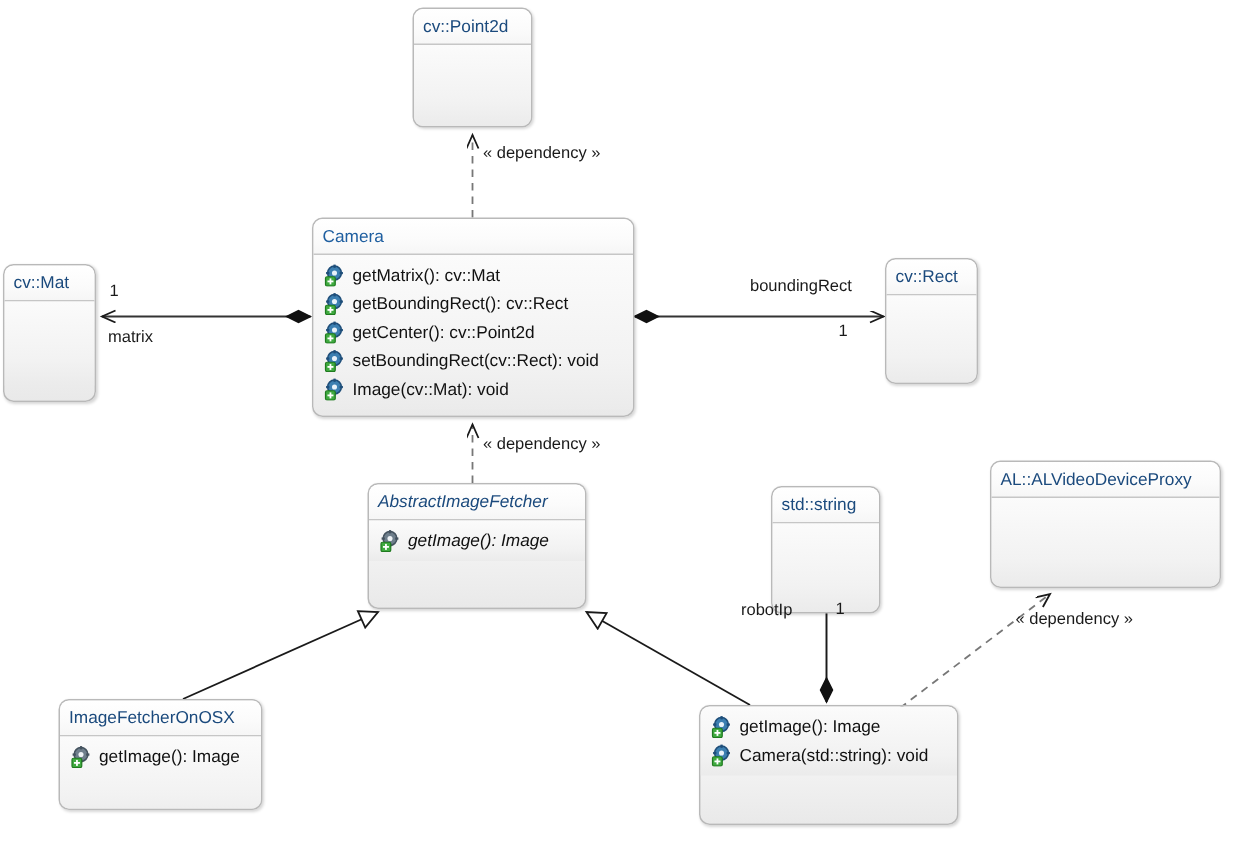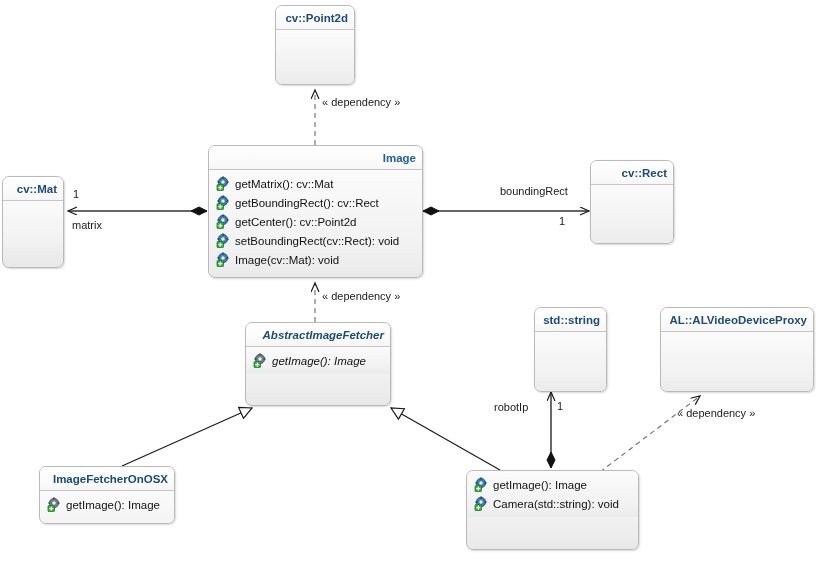--- a/index.html
+++ b/index.html
@@ -31,23 +31,23 @@
     position: absolute;
     box-sizing: border-box;
     border: 1px solid #b9b9b9;
     border-radius: 7px;
     background: linear-gradient(to bottom, #fdfdfd 0%, #f4f4f4 45%, #e9e9e9 100%);
     box-shadow: 1px 1px 2px rgba(0,0,0,0.16);
     overflow: hidden;
   }
   .cls .hdr {
     box-sizing: border-box;
-    text-align: right;
+    text-align: left;
     font-size: 11.5px;
-    font-weight: bold;
+    font-weight: normal;
     color: #1b4a7d;
     padding: 6px 6px 5px 6px;
     background: linear-gradient(to bottom, #ffffff 0%, #fbfbfb 60%, #f6f6f6 100%);
     border-bottom: 1px solid #c6c6c6;
     white-space: nowrap;
   }
   .cls.italic .hdr {
     font-style: italic;
   }
   .cls .hdr.accent {
@@ -152,21 +152,21 @@
       <line x1="600" y1="472" x2="700" y2="396" stroke="#777777" stroke-width="1.2" stroke-dasharray="5,4" marker-end="url(#openArrow)"></line>
     </g>
   </svg>
 
   <div class="cls" style="left:275px; top:5px; width:80px; height:80px;">
     <div class="hdr">cv::Point2d</div>
     <div class="body empty" style="height:54px;"></div>
   </div>
 
   <div class="cls" style="left:208px; top:145px; width:215px; height:133px;">
-    <div class="hdr accent">Image</div>
+    <div class="hdr accent">Camera</div>
     <div class="body">
       <div class="member">
         <span class="micon">
           <svg width="15" height="15" viewBox="0 0 15 15">
             <circle cx="7" cy="6" r="4.6" fill="#3c7fb1" stroke="#1f4e79" stroke-width="1"></circle>
             <circle cx="7" cy="6" r="1.7" fill="#e8f2fa"></circle>
             <rect x="6.3" y="0.4" width="1.5" height="2.2" fill="#1f4e79"></rect>
             <rect x="6.3" y="9.4" width="1.5" height="2.2" fill="#1f4e79"></rect>
             <rect x="1.4" y="5.3" width="2.2" height="1.5" fill="#1f4e79"></rect>
             <rect x="10.4" y="5.3" width="2.2" height="1.5" fill="#1f4e79"></rect>
@@ -242,21 +242,21 @@
         <span class="mlabel">Image(cv::Mat): void</span>
       </div>
     </div>
   </div>
 
   <div class="cls" style="left:2px; top:176px; width:62px; height:92px;">
     <div class="hdr">cv::Mat</div>
     <div class="body empty" style="height:56px;"></div>
   </div>
 
-  <div class="cls" style="left:590px; top:160px; width:84px; height:84px;">
+  <div class="cls" style="left:590px; top:172px; width:62px; height:84px;">
     <div class="hdr">cv::Rect</div>
     <div class="body empty" style="height:58px;"></div>
   </div>
 
   <div class="cls italic" style="left:245px; top:322px; width:146px; height:84px;">
     <div class="hdr">AbstractImageFetcher</div>
     <div class="body">
       <div class="member it">
         <span class="micon">
           <svg width="15" height="15" viewBox="0 0 15 15">
@@ -269,31 +269,31 @@
             <rect x="1" y="8.5" width="6.5" height="6.2" rx="1" fill="#3faa3f" stroke="#1f7a1f" stroke-width="0.8"></rect>
             <rect x="3.7" y="9.6" width="1.2" height="4" fill="#ffffff"></rect>
             <rect x="2.3" y="11" width="4" height="1.2" fill="#ffffff"></rect>
           </svg>
         </span>
         <span class="mlabel">getImage(): Image</span>
       </div>
     </div>
   </div>
 
-  <div class="cls" style="left:514px; top:307px; width:73px; height:85px;margin-left:20px;">
+  <div class="cls" style="left:514px; top:324px; width:73px; height:85px;">
     <div class="hdr">std::string</div>
     <div class="body empty" style="height:59px;"></div>
   </div>
 
   <div class="cls" style="left:660px; top:307px; width:154px; height:85px;">
     <div class="hdr">AL::ALVideoDeviceProxy</div>
     <div class="body empty" style="height:59px;"></div>
   </div>
 
-  <div class="cls" style="left:39px; top:466px; width:136px; height:58px;">
+  <div class="cls" style="left:39px; top:466px; width:136px; height:74px;">
     <div class="hdr">ImageFetcherOnOSX</div>
     <div class="body" style="height:56px;">
       <div class="member">
         <span class="micon">
           <svg width="15" height="15" viewBox="0 0 15 15">
             <circle cx="7" cy="6" r="4.6" fill="#6f7f8c" stroke="#44525e" stroke-width="1"></circle>
             <circle cx="7" cy="6" r="1.7" fill="#eef2f5"></circle>
             <rect x="6.3" y="0.4" width="1.5" height="2.2" fill="#44525e"></rect>
             <rect x="6.3" y="9.4" width="1.5" height="2.2" fill="#44525e"></rect>
             <rect x="1.4" y="5.3" width="2.2" height="1.5" fill="#44525e"></rect>

